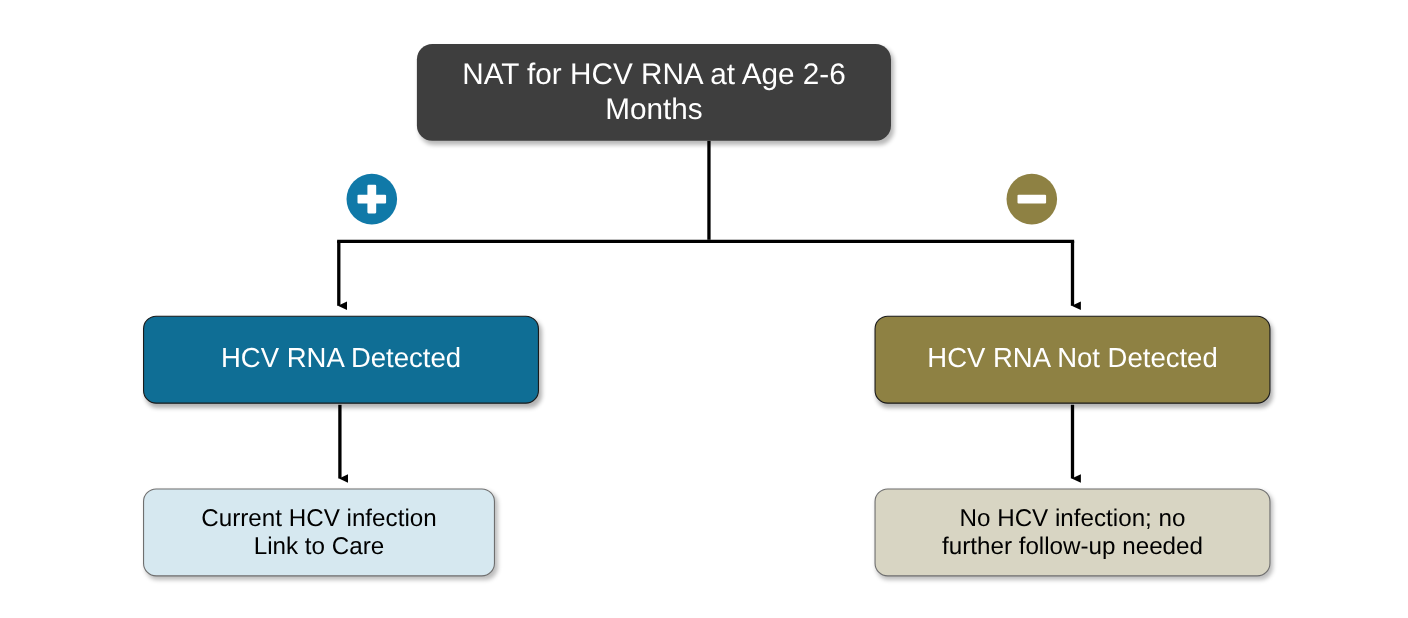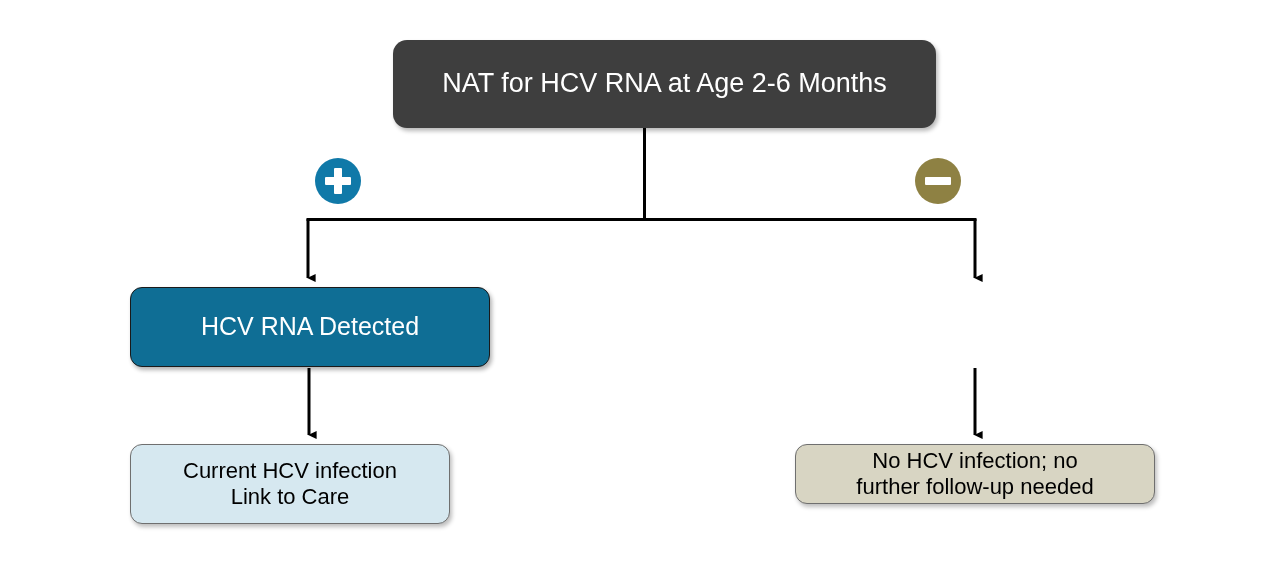--- a/index.html
+++ b/index.html
@@ -34,23 +34,23 @@
     display: flex;
     align-items: center;
     justify-content: center;
     text-align: center;
     border-radius: 12px;
     line-height: 1.18;
     white-space: pre-line;
   }
 
   .node-root {
-    left: 393px;
+    left: 379px;
     top: 40px;
-    width: 543px;
+    width: 431px;
     height: 88px;
     background: #3e3e3e;
     color: #ffffff;
     font-size: 27px;
     border-radius: 14px;
     box-shadow: 2px 3px 4px rgba(0,0,0,0.28);
   }
 
   .node-pos {
     left: 130px;
@@ -85,21 +85,21 @@
     color: #000000;
     font-size: 22px;
     border: 1px solid #6f6f6f;
     box-shadow: 2px 3px 4px rgba(0,0,0,0.26);
   }
 
   .node-neg-outcome {
     left: 795px;
     top: 444px;
     width: 360px;
-    height: 60px;
+    height: 80px;
     background: #d8d5c3;
     color: #000000;
     font-size: 22px;
     border: 1px solid #6f6f6f;
     box-shadow: 2px 3px 4px rgba(0,0,0,0.26);
   }
 
   
   .badge {
     position: absolute;
@@ -160,20 +160,21 @@
     <span class="bar-h"></span>
     <span class="bar-v"></span>
   </div>
 
   <div class="badge badge-minus">
     <span class="bar-h"></span>
   </div>
 
   <div class="node node-pos">HCV RNA Detected</div>
 
+  <div class="node node-neg">HCV RNA Not Detected</div>
 
   <div class="node node-pos-outcome">Current HCV infection
 Link to Care</div>
 
   <div class="node node-neg-outcome">No HCV infection; no
 further follow-up needed</div>
 
 </div>
 
 </body></html>

